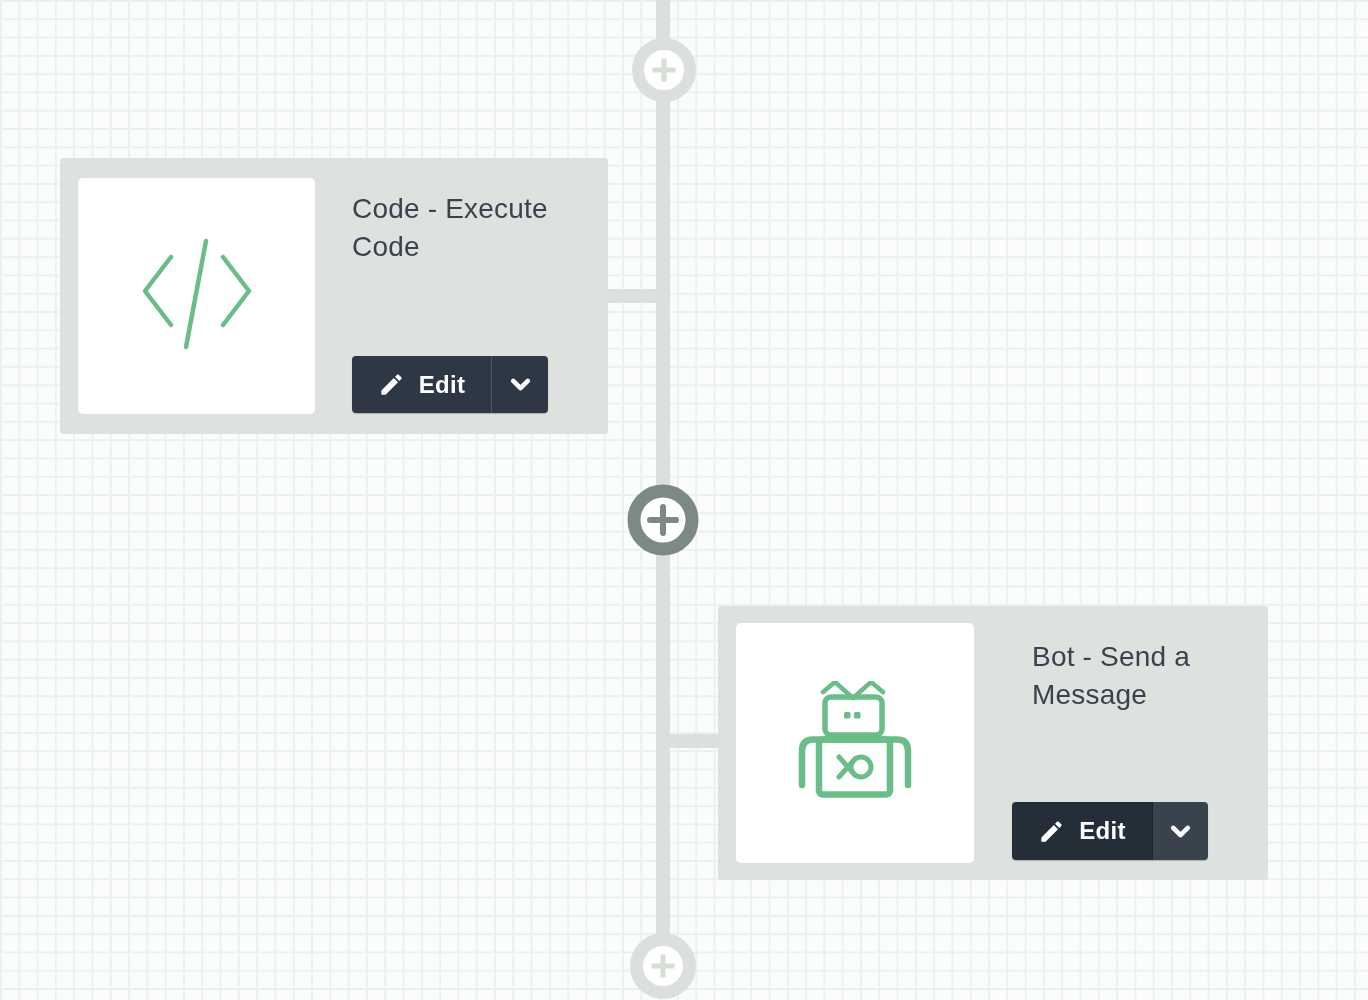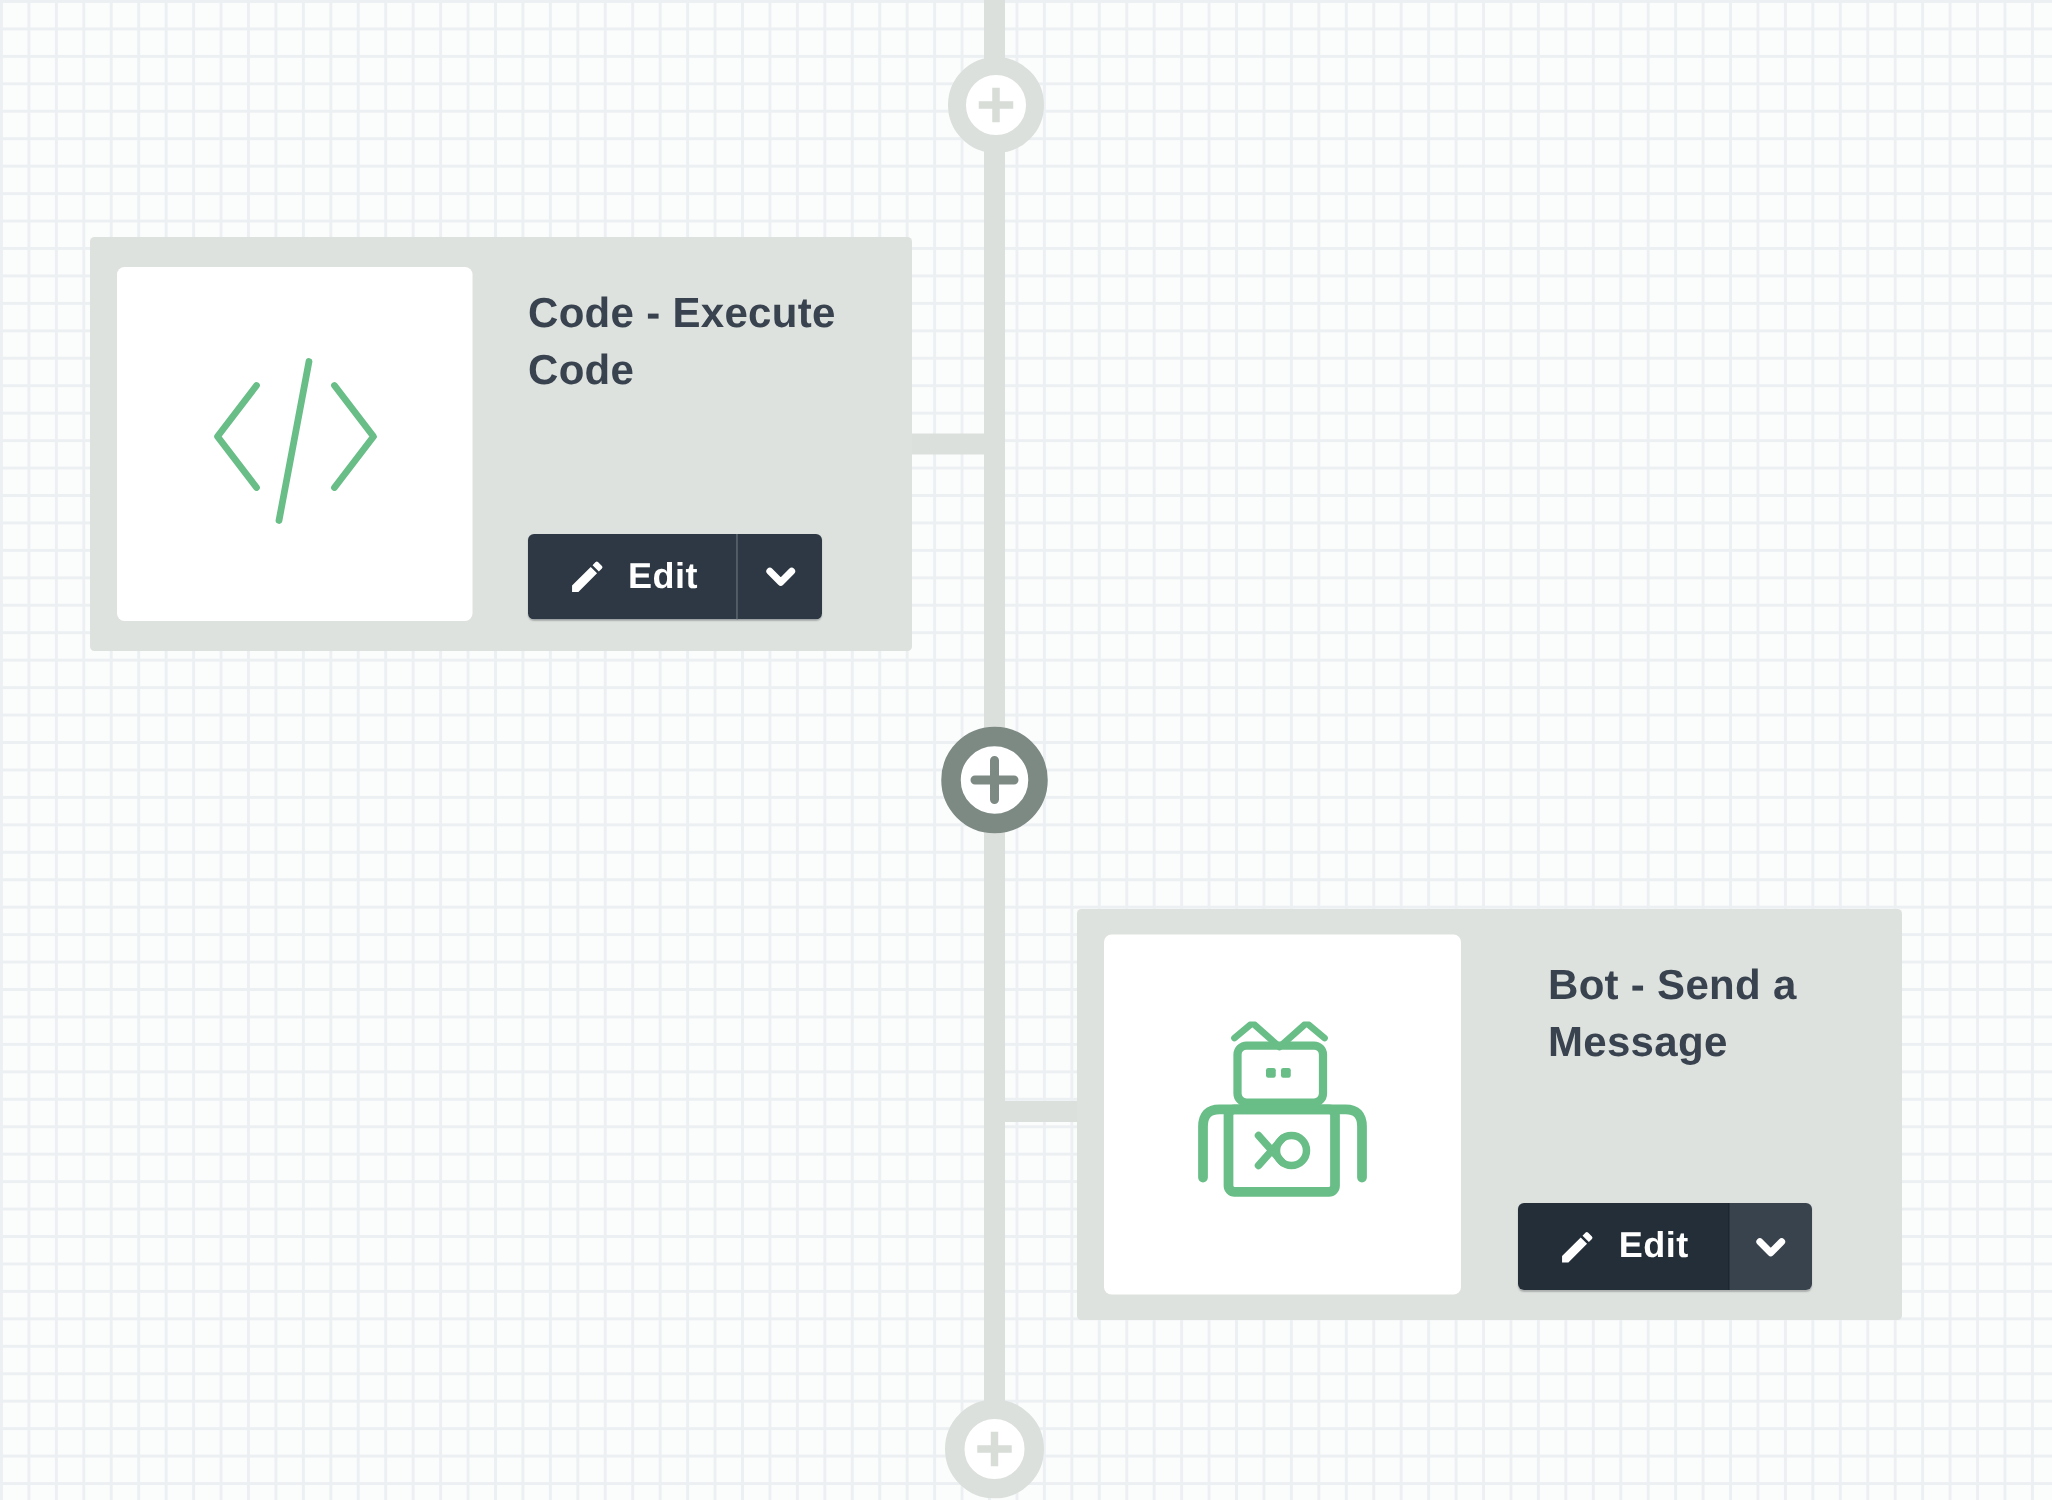--- a/index.html
+++ b/index.html
@@ -39,21 +39,21 @@
 
   .icon-box {
     position:absolute; background:#ffffff; border-radius:5px;
     display:flex; align-items:center; justify-content:center;
   }
   .card-code .icon-box { left:18px; top:20px; width:237px; height:236px; }
   .card-bot  .icon-box { left:18px; top:17px; width:238px; height:240px; }
 
   .card-title {
     position:absolute; width:245px;
-    font-size:28px; line-height:38px; font-weight:700;
+    font-size:28px; line-height:38px; font-weight:400;
     color:#39434f; letter-spacing:0.2px;
   }
   .card-code .card-title { left:292px; top:32px; }
   .card-bot  .card-title { left:294px; top:32px;margin-left:20px; }
 
   
   .edit-btn {
     position:absolute; display:flex; height:57px; border-radius:4px;
     overflow:hidden; box-shadow:0 1px 1px rgba(20,28,36,0.25);
   }

